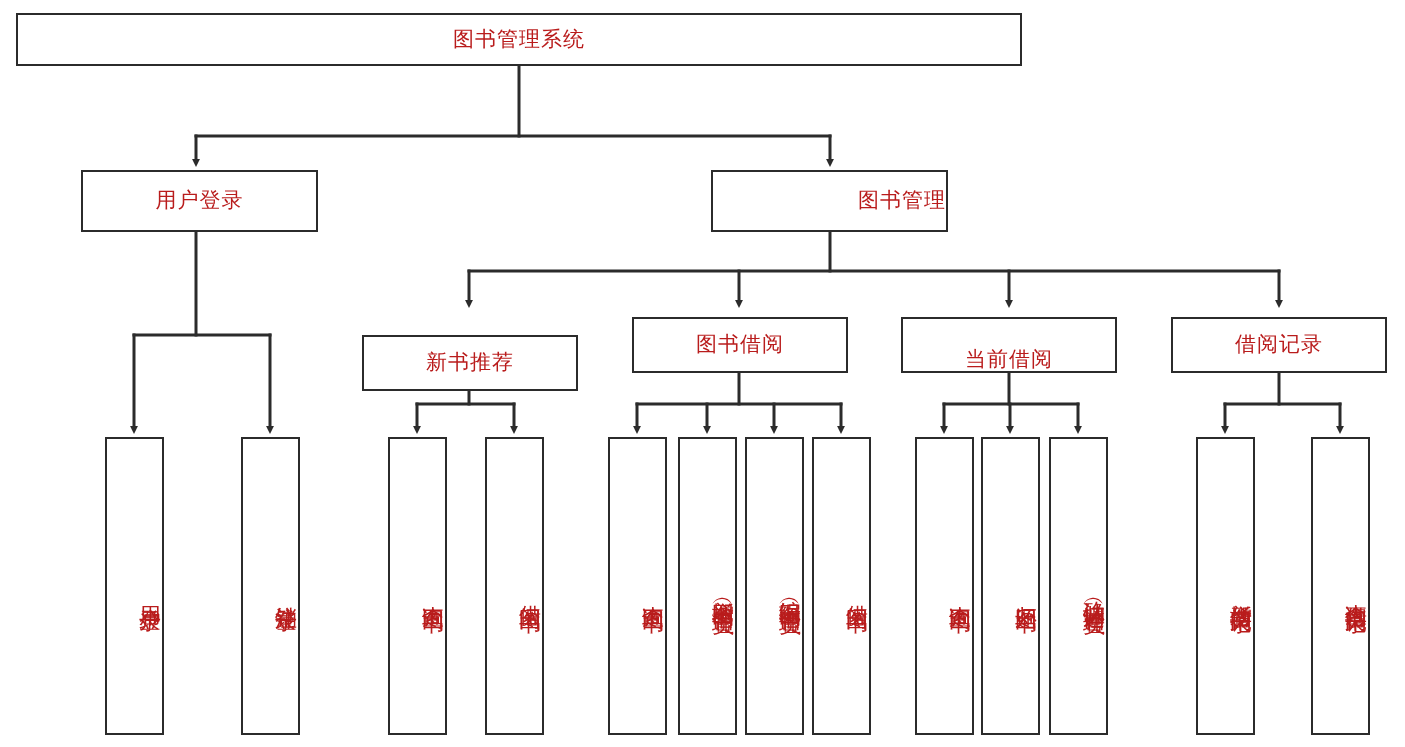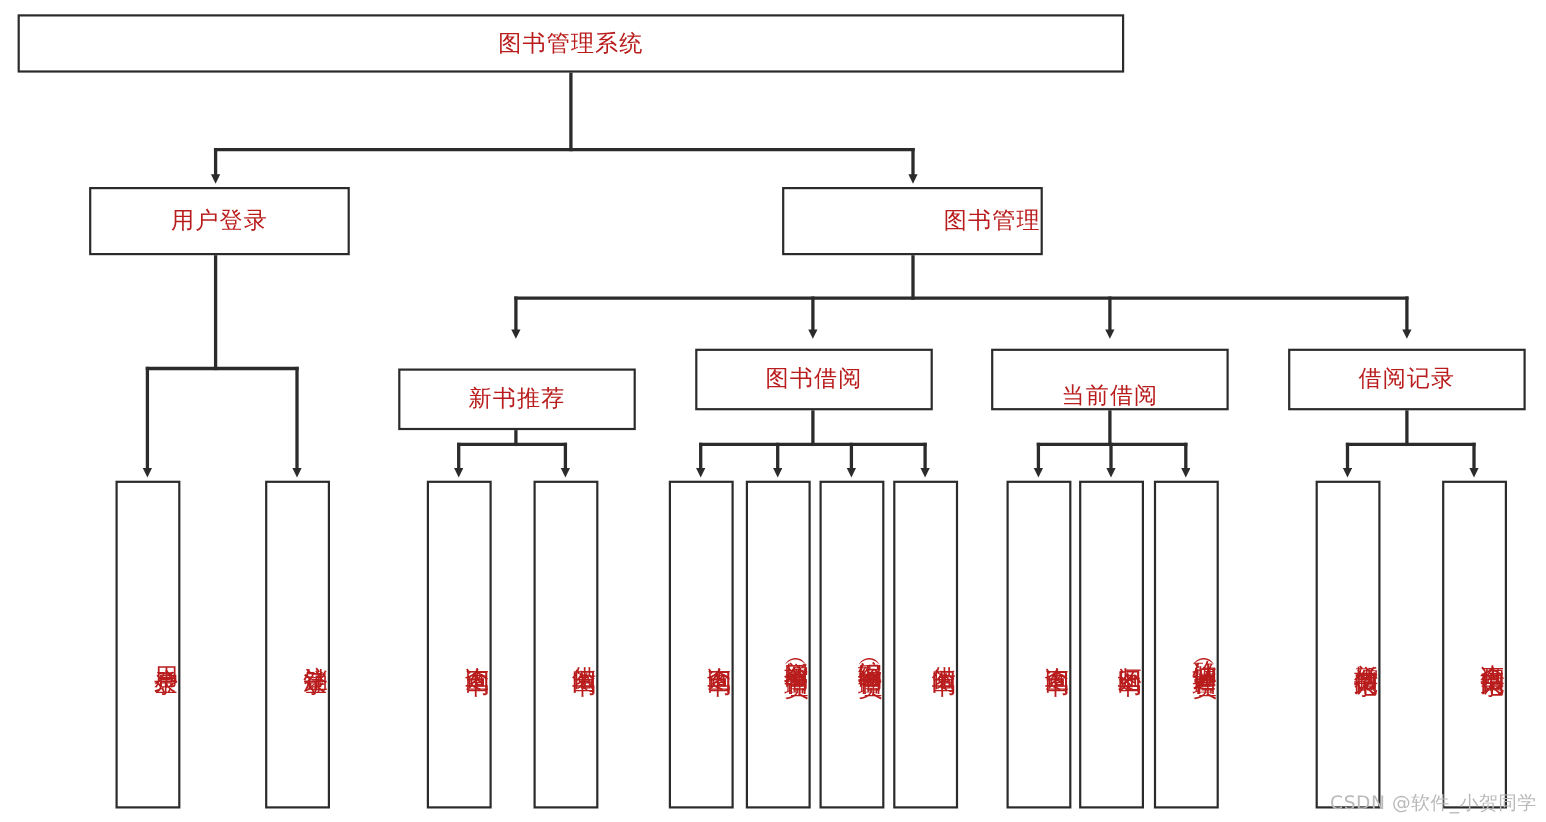--- a/index.html
+++ b/index.html
@@ -183,15 +183,14 @@
     <span class="label">确认归还（管理员）</span>
   </div>
 
   <div class="node vertical" style="left:1196px; top:437px; width:59px; height:298px;">
     <span class="label">新增借阅记录</span>
   </div>
   <div class="node vertical" style="left:1311px; top:437px; width:59px; height:298px;">
     <span class="label">查询借阅记录</span>
   </div>
 
-  <div id="watermark">CSDN @软件_小贺同学</div>
 
 </div>
 
 </body></html>

